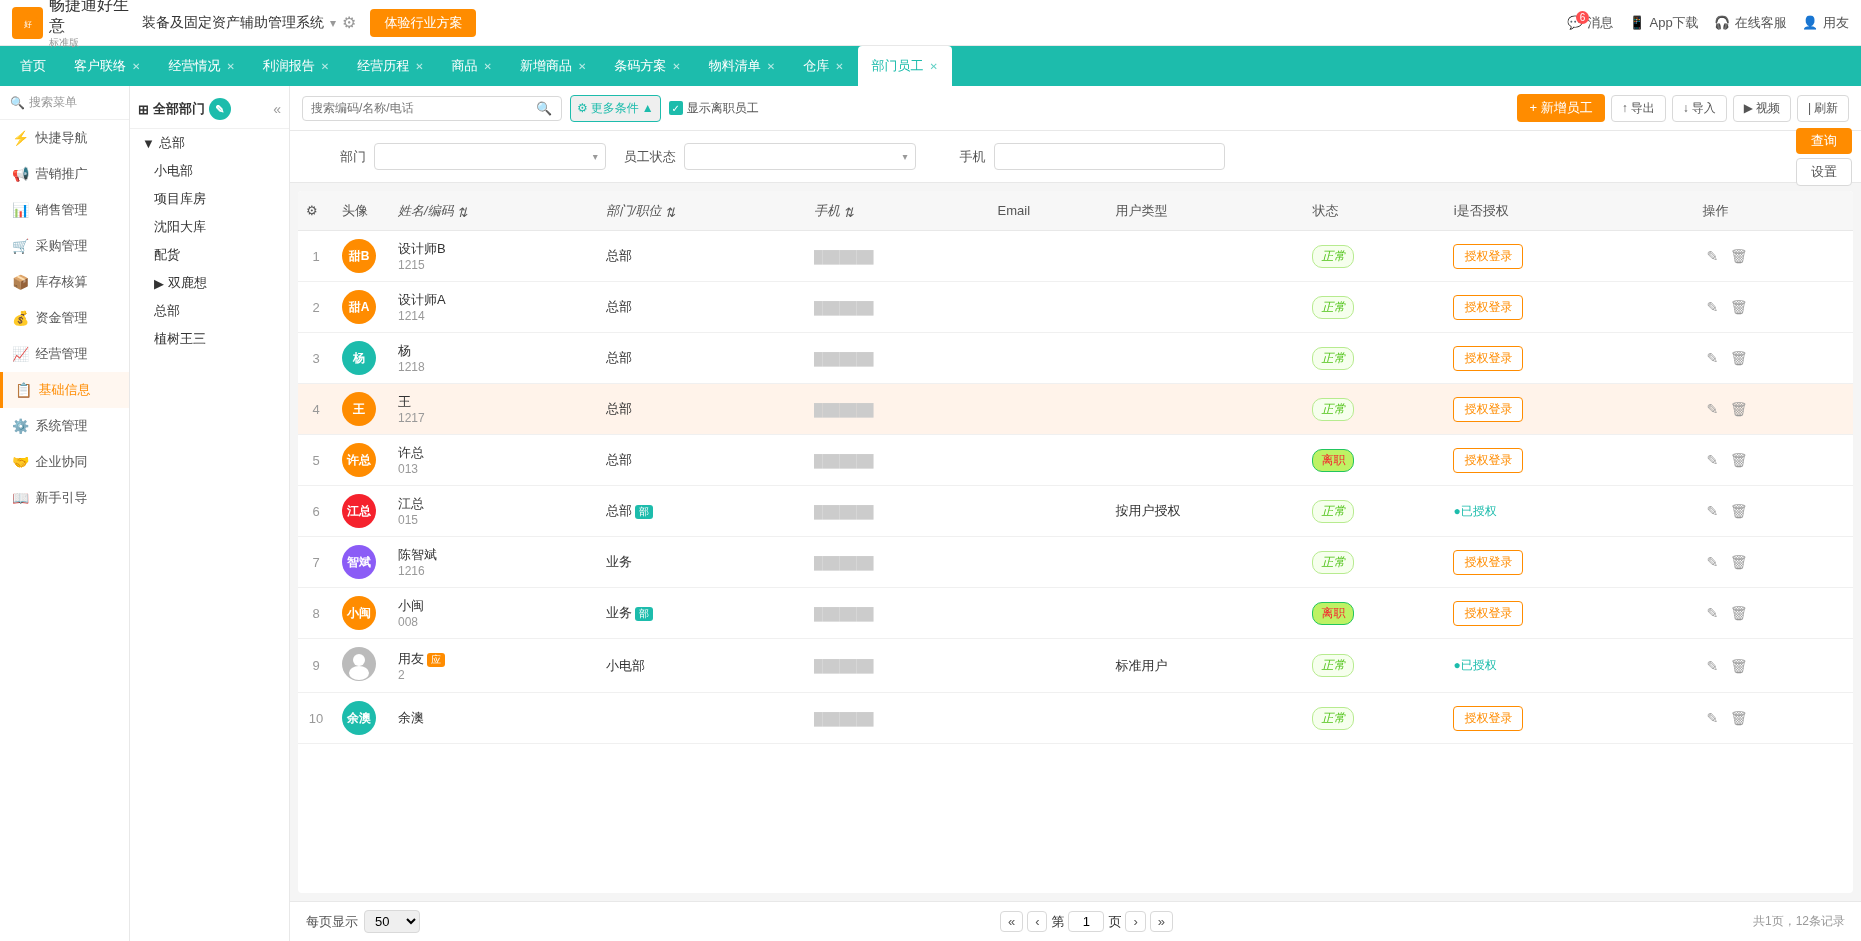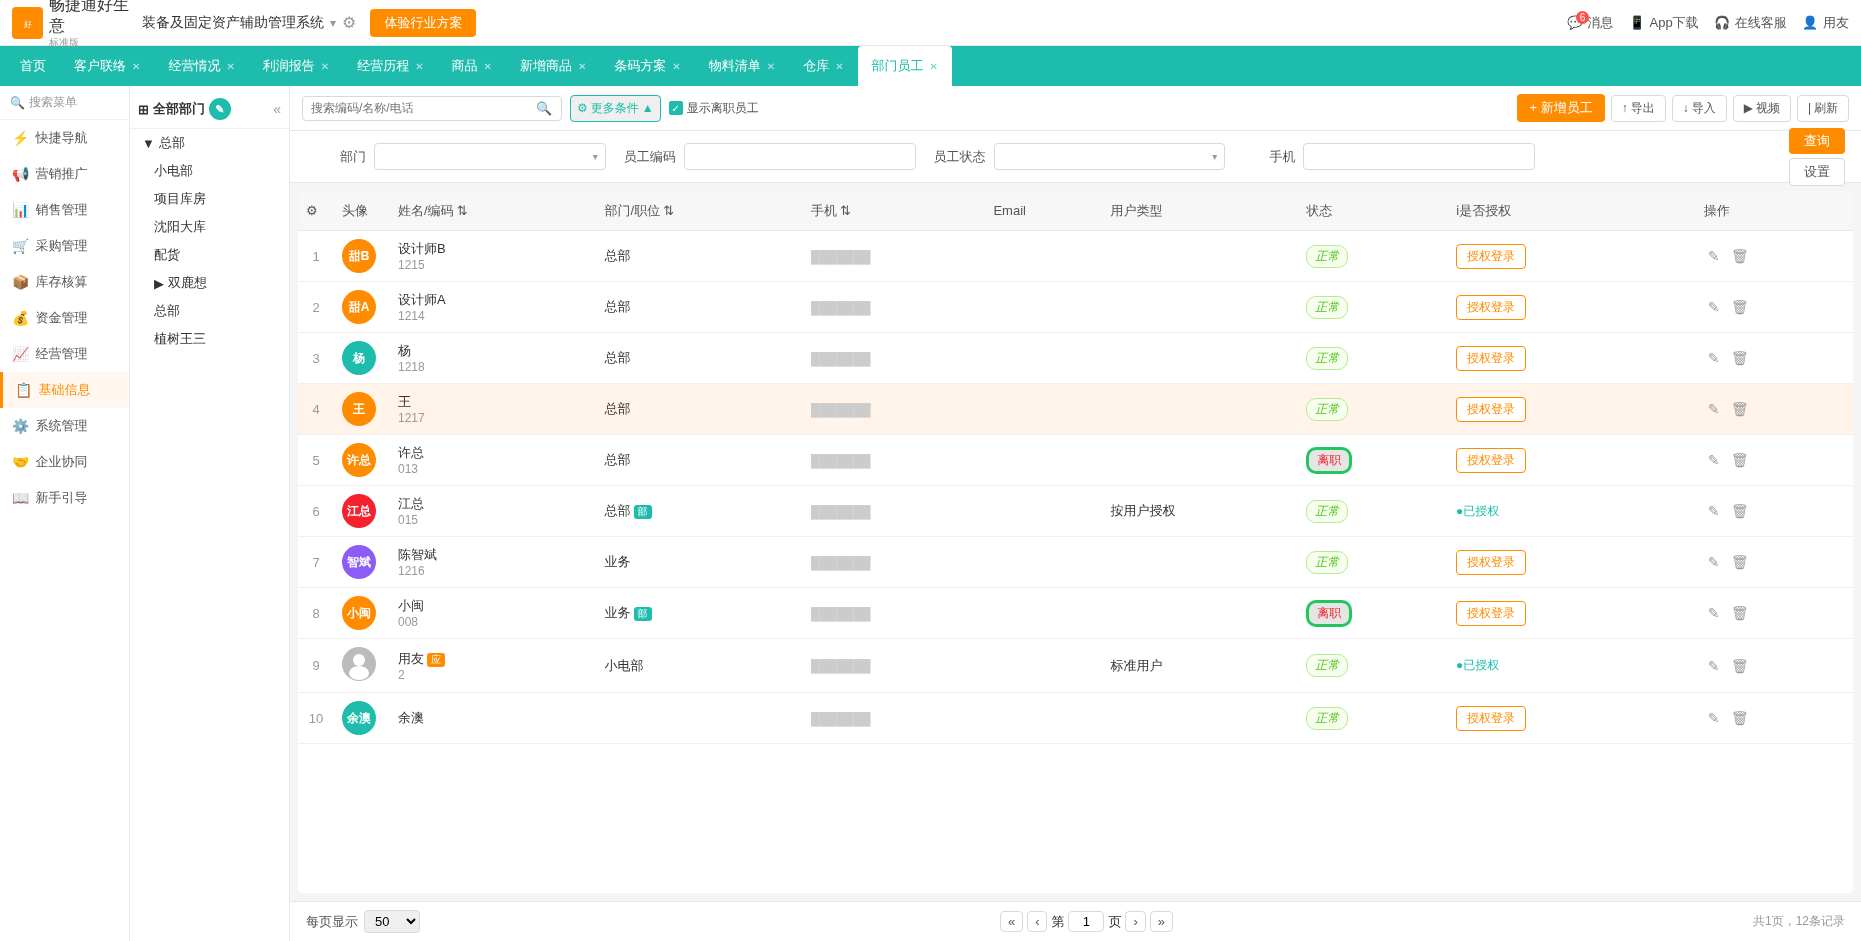--- a/index.html
+++ b/index.html
@@ -341,21 +341,21 @@
     }
     .select-arrow {
       position: absolute;
       right: 8px;
       color: #999;
       pointer-events: none;
       font-size: 10px;
     }
     .adv-filter-btns {
       position: absolute;
-      right: 16px;
+      right: 9px;
       top: 50%;
       transform: translateY(-50%);
       display: flex;
       flex-direction: column;
       gap: 4px;
     }
     .query-btn {
       background: #ff8c00;
       color: #fff;
       border: none;
@@ -393,43 +393,44 @@
     }
     thead th {
       padding: 10px 8px;
       text-align: left;
       color: #555;
       font-weight: normal;
       white-space: nowrap;
     }
     thead th .sortable {
       display: inline-flex;
-      align-items: center;
+      align-items: flex-end;
       gap: 3px;
       cursor: pointer;
+      font-style: italic;
     }
     tbody tr {
       border-bottom: 1px solid #f0f0f0;
     }
     tbody tr.highlighted { background: #fff3ea; }
     tbody td {
       padding: 8px 8px;
       vertical-align: middle;
       color: #333;
     }
     .emp-name { font-size: 13px; color: #333; }
     .emp-code { font-size: 12px; color: #999; }
     .status-badge {
       display: inline-block;
       padding: 2px 8px;
       border-radius: 10px;
       font-size: 12px;
     }
     .status-normal { background: #f6ffed; color: #52c41a; border: 1px solid #b7eb8f; font-style: italic; }
-    .status-left { background: #e5e5e5; color: #f5222d; border: 3px solid #22c55e; }
+    .status-left { background: #bef264; color: #f5222d; border: 1px solid #22c55e; }
     .auth-btn {
       border: 1px solid #ff8c00;
       color: #ff8c00;
       background: #fff;
       border-radius: 4px;
       padding: 3px 10px;
       font-size: 12px;
       cursor: pointer;
     }
     .auth-granted {
@@ -743,24 +744,20 @@
         <div class="adv-filter-row">
           <span class="adv-filter-label">部门</span>
           <div class="select-wrap">
             <select>
               <option></option>
             </select>
             <span class="select-arrow">▾</span>
           </div>
         </div>
         <div class="adv-filter-row">
-          <span class="adv-filter-label">员工编码</span>
-          <input class="adv-filter-input" type="text" style="">
-        </div>
-        <div class="adv-filter-row">
           <span class="adv-filter-label">员工状态</span>
           <div class="select-wrap">
             <select>
               <option></option>
             </select>
             <span class="select-arrow">▾</span>
           </div>
         </div>
         <div class="adv-filter-row">
           <span class="adv-filter-label">手机</span>

